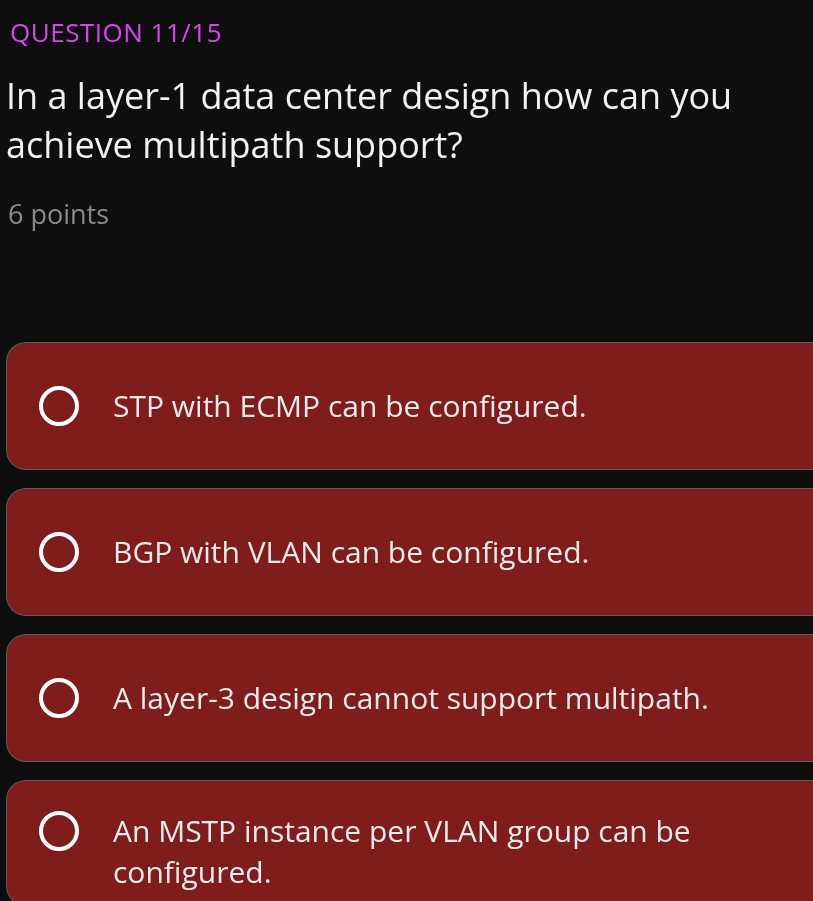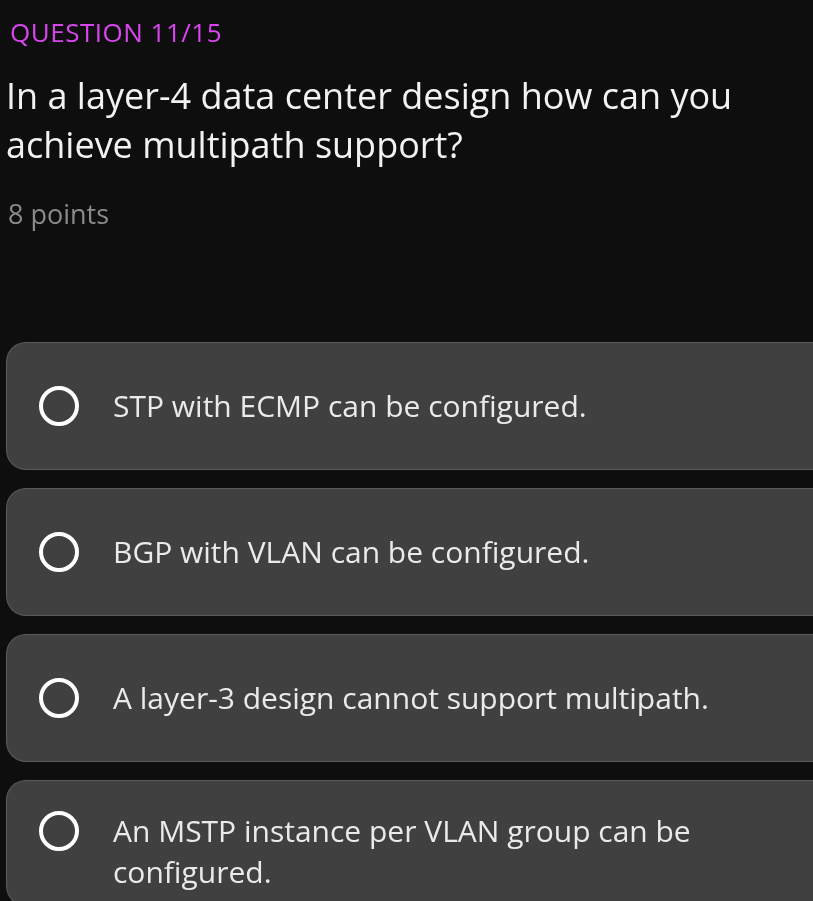--- a/index.html
+++ b/index.html
@@ -41,21 +41,21 @@
     flex-direction: column;
     gap: 18px;
     margin-left: 6px;
   }
   .option {
     position: relative;
     border: 1px solid #5a5a5a;
     border-right: none;
     border-top-left-radius: 20px;
     border-bottom-left-radius: 20px;
-    background: #404040;
+    background: #7f1d1d;
     min-height: 128px;
     display: flex;
     align-items: center;
     padding-left: 32px;
     padding-right: 14px;
     box-sizing: border-box;
     cursor: pointer;
   }
   .option:last-child {
     min-height: 126px;
@@ -77,23 +77,23 @@
     line-height: 1.35;
   }
 </style>
 </head>
 <body>
 
 <div class="wrap">
 
   <div class="question-counter">QUESTION 11/15</div>
 
-  <div class="question-text">In a layer-4 data center design how can you achieve multipath support?</div>
+  <div class="question-text">In a layer-1 data center design how can you achieve multipath support?</div>
 
-  <div class="points">8 points</div>
+  <div class="points">6 points</div>
 
   <div class="options">
 
     <div class="option">
       <div class="radio-circle"></div>
       <div class="option-text">STP with ECMP can be configured.</div>
     </div>
 
     <div class="option">
       <div class="radio-circle"></div>

